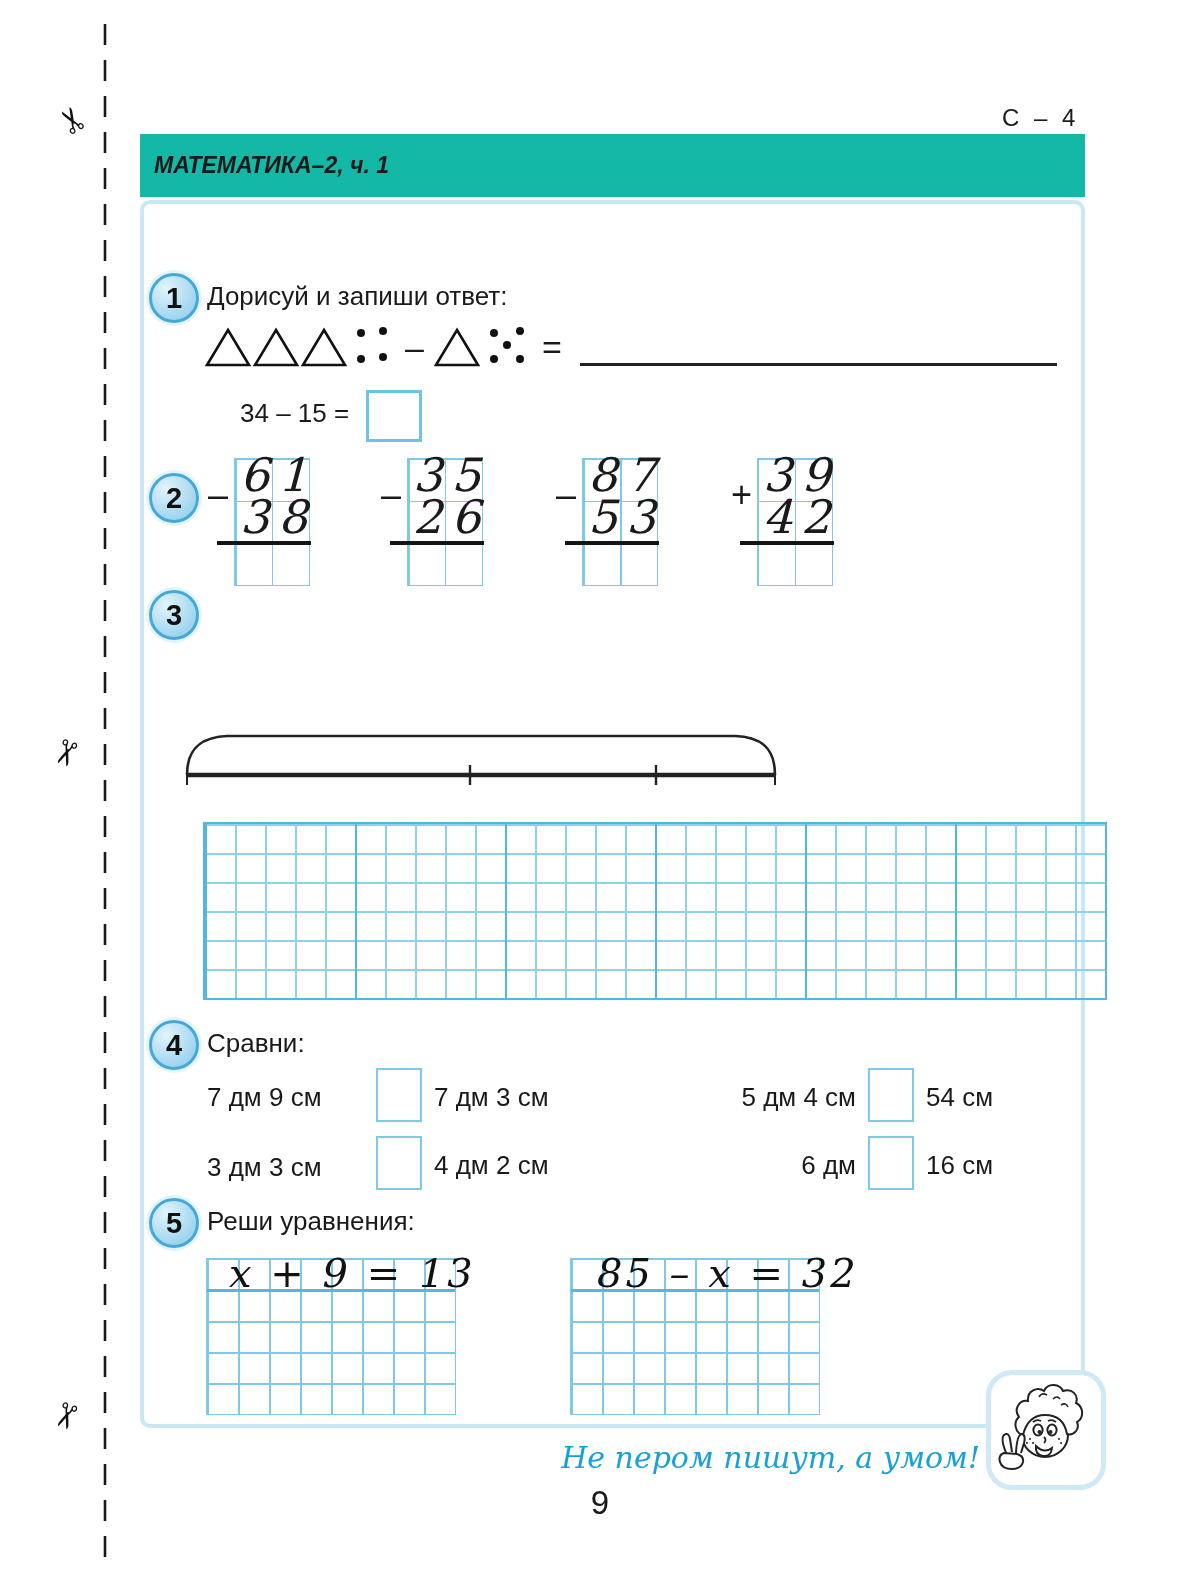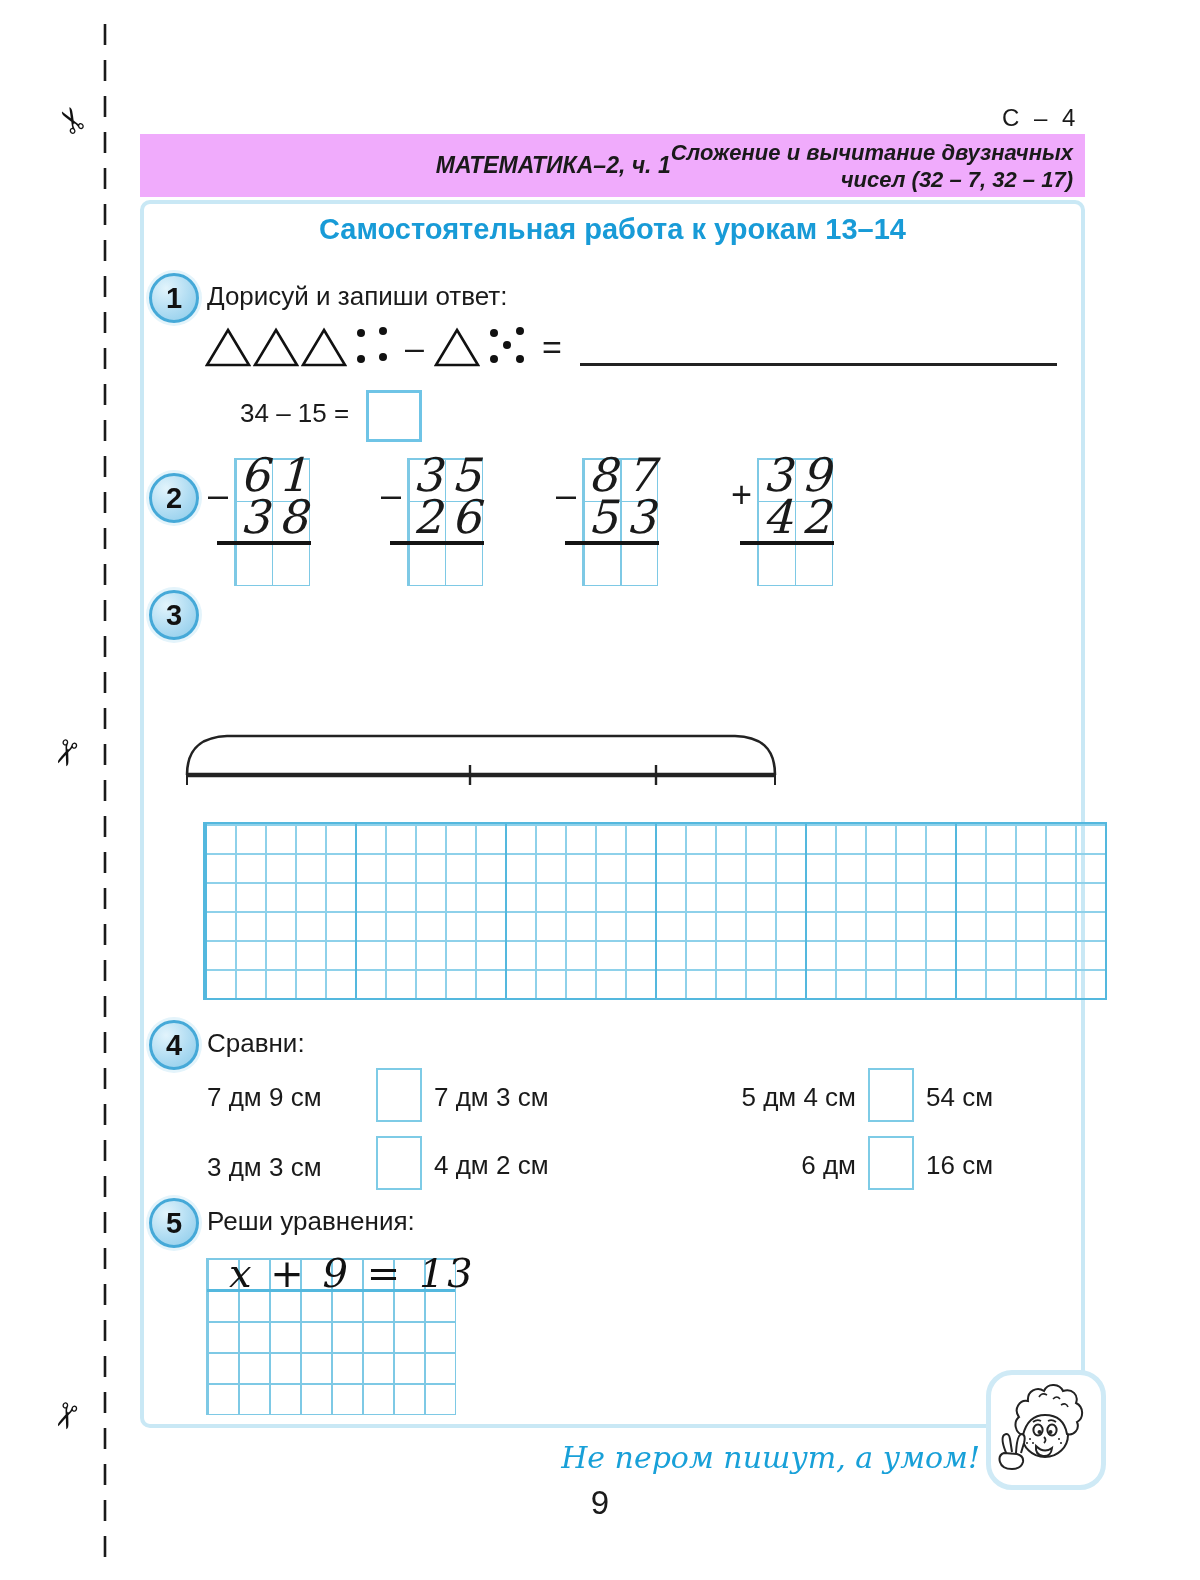--- a/index.html
+++ b/index.html
@@ -6,21 +6,21 @@
   .page{position:relative;width:1200px;height:1580px;background:#fff;overflow:hidden;
         font-family:"Liberation Sans",sans-serif;color:#1a1a1a;}
   .abs{position:absolute;}
 
   
   .scissors{position:absolute;font-size:34px;color:#111;}
 
   
   .sheet-code{position:absolute;left:1002px;top:104px;font-size:24px;letter-spacing:4px;}
   .header-band{position:absolute;left:140px;top:134px;width:945px;height:63px;
-               background:#f0abfc;display:flex;align-items:center;justify-content:flex-end;}
+               background:#14b8a6;display:flex;align-items:center;justify-content:space-between;}
   .header-book{font-style:italic;font-weight:bold;font-size:23px;padding-left:14px;}
   .header-topic{font-style:italic;font-weight:bold;font-size:22px;line-height:27px;
                 text-align:right;padding-right:12px;}
 
   
   .frame{position:absolute;left:140px;top:200px;width:937px;height:1220px;
          border:4px solid #c9e8f5;border-radius:10px;background:#fff;}
   .page-title{position:absolute;left:140px;top:213px;width:945px;text-align:center;
               font-weight:bold;font-size:29px;color:#189bd7;}
 
@@ -100,28 +100,23 @@
     <line x1="5" y1="0" x2="5" y2="1545" stroke="#1a1a1a" stroke-width="2.6" stroke-dasharray="21 15"></line>
   </svg>
   <span class="scissors" style="left:58px;top:100px;transform:rotate(-120deg);">✂</span>
   <span class="scissors" style="left:52px;top:733px;transform:rotate(110deg);">✂</span>
   <span class="scissors" style="left:52px;top:1396px;transform:rotate(110deg);">✂</span>
 
   <div class="sheet-code">С – 4</div>
 
   <div class="header-band">
     <div class="header-book">МАТЕМАТИКА–2, ч. 1</div>
-    <div class="header-topic">
-      <div>Сложение и вычитание двузначных</div>
-      <div>чисел (32 – 7, 32 – 17)</div>
-    </div>
   </div>
 
   <div class="frame"></div>
-  <div class="page-title">Самостоятельная работа к урокам 13–14</div>
 
   <div class="badge" style="top:273px;">1</div>
   <div class="tlabel" style="top:281px;">Дорисуй и запиши ответ:</div>
 
   <div class="t1-row">
     <svg class="tri" width="46" height="42">
       <path d="M23 4 L44 39 L2 39 Z" fill="none" stroke="#111" stroke-width="2.6"></path>
       </svg>
     <svg class="tri" width="46" height="42">
       <path d="M23 4 L44 39 L2 39 Z" fill="none" stroke="#111" stroke-width="2.6"></path>
@@ -219,20 +214,24 @@
   <div class="cmp r-align" style="left:700px;top:1150px;width:156px;">6 дм</div>
   <div class="cmp-box" style="left:868px;top:1136px;"></div>
   <div class="cmp" style="left:926px;top:1150px;">16 см</div>
 
   <div class="badge" style="top:1198px;">5</div>
   <div class="tlabel" style="top:1206px;">Реши уравнения:</div>
 
   <div class="eqgrid" style="left:206px;text-align:right;">
     <span class="eq-base"></span>
     <span class="eq-text" style="left:22px;">x + 9 = 13</span>
+  </div>
+  <div class="eqgrid" style="left:570px;">
+    <span class="eq-base"></span>
+    <span class="eq-text" style="left:26px;">85 – x = 32</span>
   </div>
 
   <div class="motto">Не пером пишут, а умом!</div>
 
   <div class="mascot">
     <svg width="100" height="100" viewBox="0 0 100 100">
       <ellipse cx="54" cy="60" rx="23" ry="22" fill="#fff" stroke="#222" stroke-width="2"></ellipse>
       <path d="M32,60 C24,58 22,47 28,42 C22,34 29,24 37,26 C36,16 46,11 53,16 C57,7 69,9 72,16 C81,13 88,20 85,28 C93,32 93,43 86,47 C89,54 83,61 76,59
                C74,48 68,40 54,40 C42,40 35,48 32,60 Z" fill="#fff" stroke="#222" stroke-width="2"></path>
       <path d="M62,24 q4,-4 7,0 M70,30 q5,-3 7,2 M48,22 q3,-5 8,-2" fill="none" stroke="#222" stroke-width="1.6"></path>

